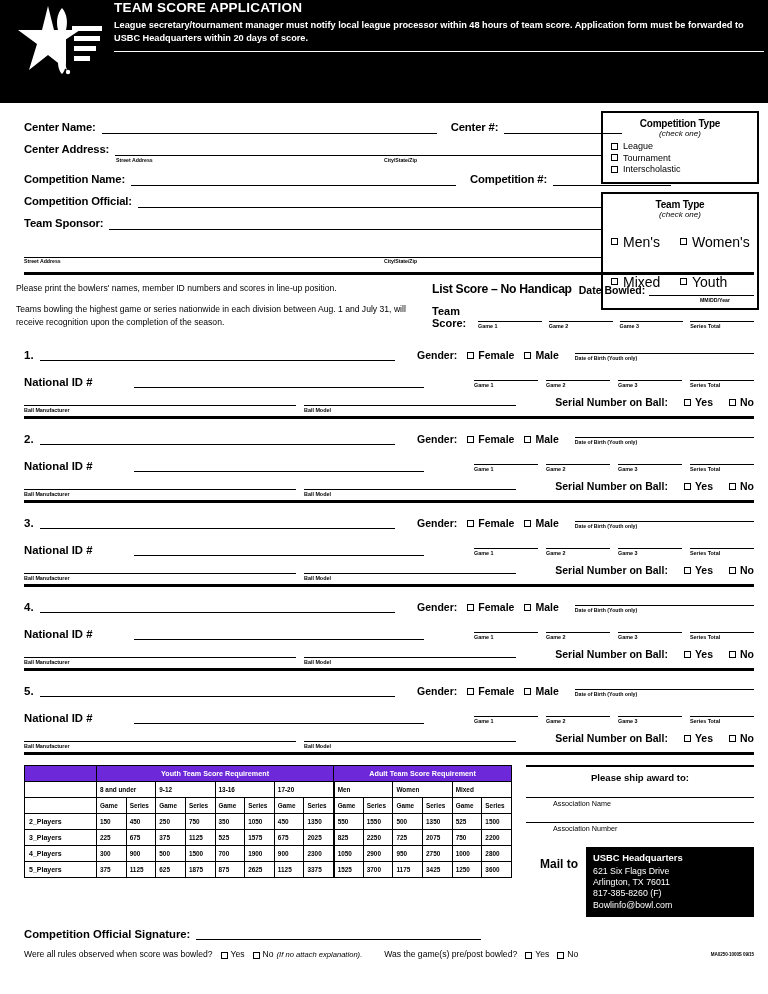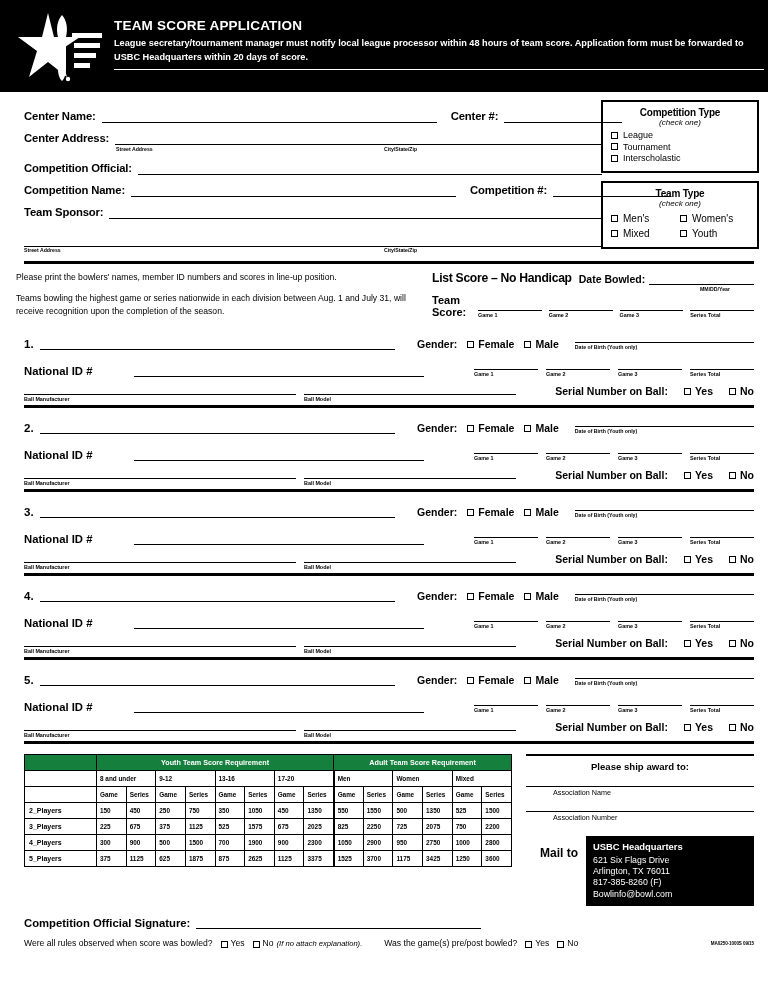--- a/index.html
+++ b/index.html
@@ -9,22 +9,22 @@
     background: #ffffff;
     font-family: "Liberation Sans", sans-serif;
     color: #000;
     overflow: hidden;
     position: relative;
   }
 
   
   .header {
     background: #000; color: #fff;
-    height: 92px;
-    display: flex; align-items: center;
+    height: 103px;
+    display: flex; align-items: flex-start;
     padding: 0 14px 0 18px;
     position: relative;
   }
   .logo { width: 86px; height: 78px; flex: 0 0 86px; position: relative; }
   .header-text { flex: 1; padding-left: 10px; }
   .hdr-title {
     font-size: 13.5px; font-weight: bold; letter-spacing: .2px;
     margin-bottom: 4px;
   }
   .hdr-sub {
@@ -60,21 +60,21 @@
   .sbox { border: 2.5px solid #000; padding: 5px 8px 6px 8px; }
   .sbox + .sbox { margin-top: 8px; }
   .sbox-title { font-size: 10px; font-weight: bold; text-align: center; letter-spacing: -.2px; }
   .sbox-sub { font-size: 8px; font-style: italic; text-align: center; margin-bottom: 3px; }
   .cb-row { display: flex; align-items: center; font-size: 9px; margin: 1.5px 0; }
   .cb {
     width: 7px; height: 7px; border: 1.4px solid #000; margin-right: 5px;
     flex: 0 0 7px; background: #fff;
   }
   .tt-grid { display: flex; flex-wrap: wrap; }
-  .tt-grid .cb-row { width: 50%; margin: 2px 0; font-size: 10px; }
+  .tt-grid .cb-row { width: 50%; margin: 12px 0; font-size: 14px; }
 
   .sep-bar { height: 3px; background: #000; margin: 6px 14px 0 24px; }
 
   
   .mid { display: flex; padding: 7px 14px 0 16px; }
   .instr { flex: 0 0 408px; }
   .instr p { margin: 0 0 9px 0; font-size: 8.6px; line-height: 1.45; }
   .listscore { flex: 1; padding-left: 8px; }
   .ls-head { display: flex; align-items: flex-end; }
   .ls-title { font-size: 12.2px; font-weight: bold; letter-spacing: -.3px; }
@@ -119,21 +119,21 @@
               font-size: 10.5px; font-weight: bold; padding-bottom: 5px; }
   .b-serial .cb { width: 7px; height: 7px; margin: 0 4px 0 16px; }
   .b-rule { height: 2.5px; background: #000; margin-top: 3px; }
 
   
   .bottom { display: flex; padding: 4px 14px 0 24px; }
   .tbl-wrap { flex: 0 0 488px; }
   table.req { border-collapse: collapse; width: 100%; table-layout: fixed; }
   table.req td, table.req th { border: 1px solid #000; font-size: 6.4px; font-weight: bold;
     padding: 2px 1px 2px 3px; text-align: left; height: 16px; }
-  table.req .hdr-black { background: #15803d; color: #fff; text-align: center; font-size: 7.2px;
+  table.req .hdr-black { background: #6d28d9; color: #fff; text-align: center; font-size: 7.2px;
     border: 1px solid #000; padding: 3px 0; }
   table.req .rowlbl { font-size: 7px; padding-left: 4px; }
   table.req .grp { border-left: 2.5px solid #000; }
   .colw-lbl { width: 72px; }
 
   .ship { flex: 1; padding-left: 14px; }
   .ship-top { border-top: 2.5px solid #000; padding-top: 5px; }
   .ship-title { font-size: 9.6px; font-weight: bold; text-align: center; margin-bottom: 14px; }
   .ship-line { border-bottom: 1px solid #000; height: 1px; }
   .ship-lbl { font-size: 7.2px; margin-top: 1px; margin-bottom: 14px; margin-left: 27px; }
@@ -189,29 +189,29 @@
     <div class="frow">
       <span class="flabel">Center Address:</span>
       <span class="fline"></span>
     </div>
     <div class="addr-caps">
       <span style="left:92px;">Street Address</span>
       <span style="left:360px;">City/State/Zip</span>
     </div>
 
     <div class="frow">
-      <span class="flabel">Competition Official:</span>
-      <span class="fline"></span>
-    </div>
-
-    <div class="frow">
       <span class="flabel">Competition Name:</span>
       <span class="fline compname"></span>
       <span class="flabel" style="margin-left:14px;">Competition #:</span>
       <span class="fline short"></span>
+    </div>
+
+    <div class="frow">
+      <span class="flabel">Competition Official:</span>
+      <span class="fline"></span>
     </div>
 
 
     <div class="frow">
       <span class="flabel">Team Sponsor:</span>
       <span class="fline"></span>
     </div>
 
 
     <div style="height:12px;"></div>

